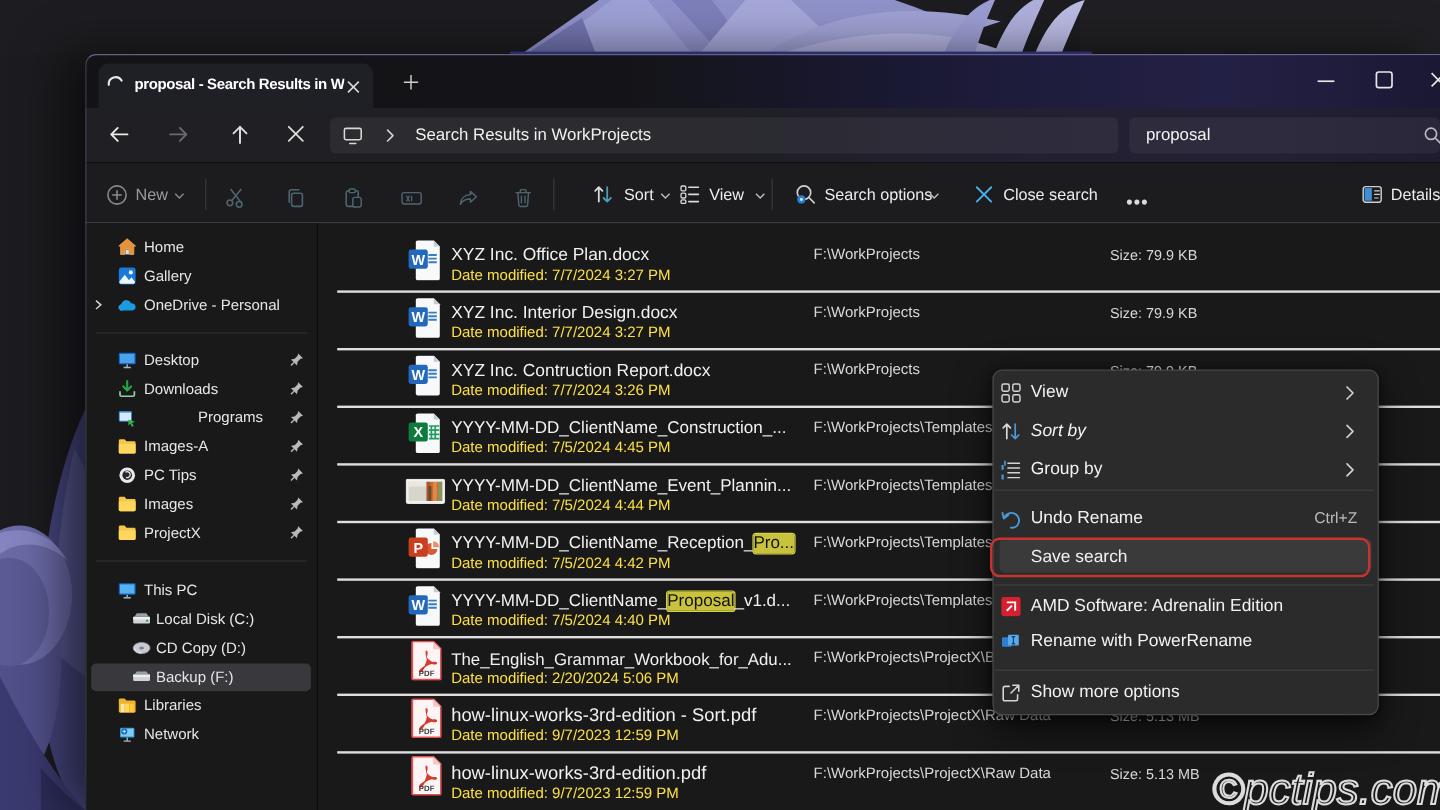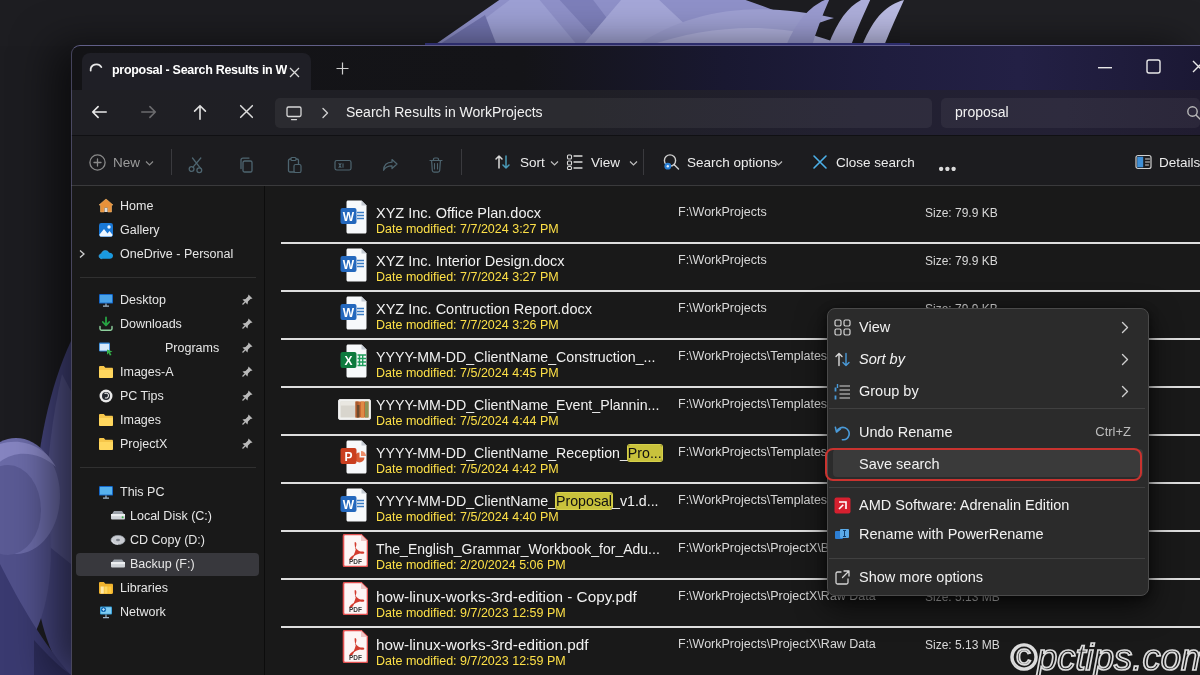--- a/index.html
+++ b/index.html
@@ -534,21 +534,21 @@
         <div class="fsize">Size: 4.5 MB</div>
         <div class="fsep"></div>
       </div>
       <div class="frow" style="top:533px;">
         <svg class="ficon" style="left:78px;top:4px;" width="26" height="33" viewBox="0 0 26 33">
             <path d="M3,0.5 H19 L25.5,7 V31 C25.5,32 24.8,32.5 24,32.5 H3 C2,32.5 1.5,32 1.5,31 V2 C1.5,1 2,0.5 3,0.5 Z" fill="#fdf5f5" stroke="#e25050" stroke-width="1.6"></path>
             <path d="M19,0.5 L25.5,7 H19 Z" fill="#f0c8c8"></path>
             <path d="M13,8 C14.6,8 14.9,10.8 13.6,13.6 C14.8,15.6 16.4,17 18.6,17.6 C21,17.2 22.3,17.7 22.3,18.8 C22.3,19.9 20.3,20.2 18,19.4 C15.8,19.9 13.8,20.8 12,22.2 C10.8,24.8 9.4,26.3 8.3,26.3 C7.1,26.3 6.8,24.9 8.6,23.2 C9.5,22.4 10.6,21.8 11.7,21 C12.6,19.2 13.3,17.3 13.7,15.4 C12.8,13 12.2,8 13,8 Z" fill="#d33b2e"></path>
             <text x="13.5" y="29.5" font-size="6.5" font-weight="bold" fill="#3a3a3a" text-anchor="middle" font-family="Liberation Sans">PDF</text>
           </svg>
-        <div class="fname" style="font-size:15.3px;top:10px;">how-linux-works-3rd-edition - Copy.pdf</div>
+        <div class="fname" style="font-size:15.3px;top:10px;">how-linux-works-3rd-edition - Sort.pdf</div>
         <div class="fdate">Date modified: 9/7/2023 12:59 PM</div>
         <div class="fpath">F:\WorkProjects\ProjectX\Raw Data</div>
         <div class="fsize">Size: 5.13 MB</div>
         <div class="fsep"></div>
       </div>
       <div class="frow" style="top:581px;">
         <svg class="ficon" style="left:78px;top:4px;" width="26" height="33" viewBox="0 0 26 33">
             <path d="M3,0.5 H19 L25.5,7 V31 C25.5,32 24.8,32.5 24,32.5 H3 C2,32.5 1.5,32 1.5,31 V2 C1.5,1 2,0.5 3,0.5 Z" fill="#fdf5f5" stroke="#e25050" stroke-width="1.6"></path>
             <path d="M19,0.5 L25.5,7 H19 Z" fill="#f0c8c8"></path>
             <path d="M13,8 C14.6,8 14.9,10.8 13.6,13.6 C14.8,15.6 16.4,17 18.6,17.6 C21,17.2 22.3,17.7 22.3,18.8 C22.3,19.9 20.3,20.2 18,19.4 C15.8,19.9 13.8,20.8 12,22.2 C10.8,24.8 9.4,26.3 8.3,26.3 C7.1,26.3 6.8,24.9 8.6,23.2 C9.5,22.4 10.6,21.8 11.7,21 C12.6,19.2 13.3,17.3 13.7,15.4 C12.8,13 12.2,8 13,8 Z" fill="#d33b2e"></path>

